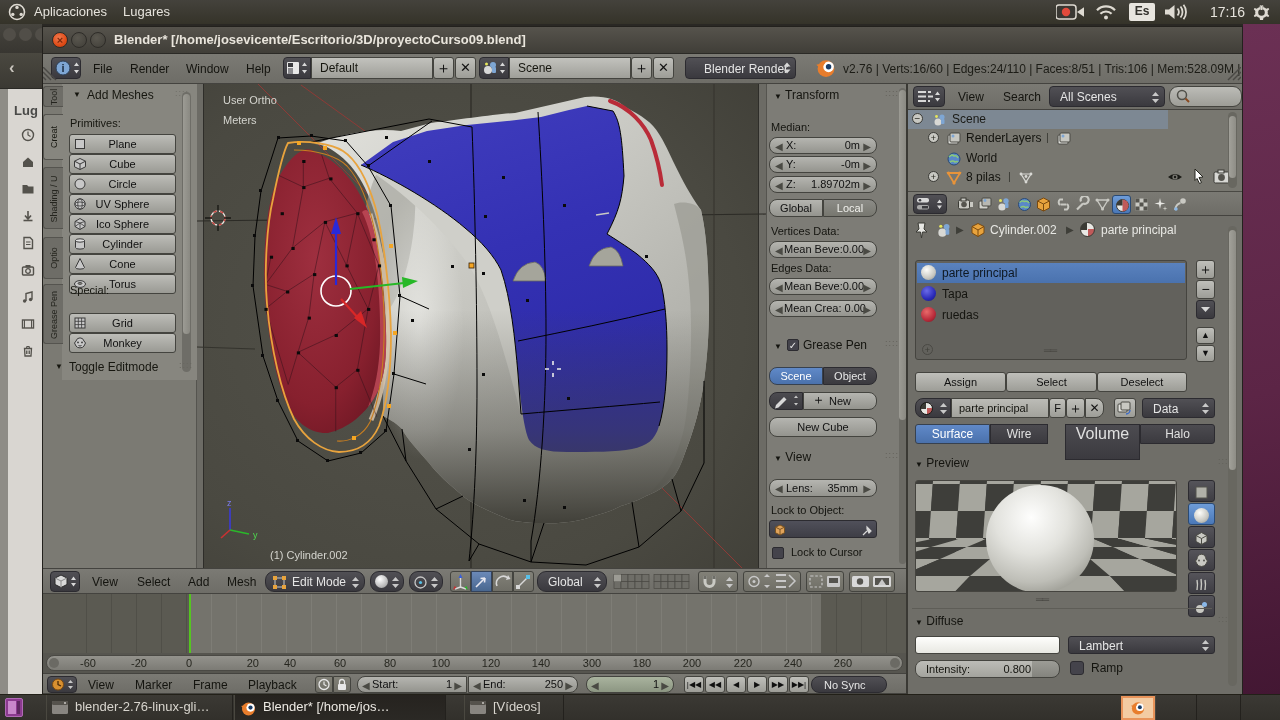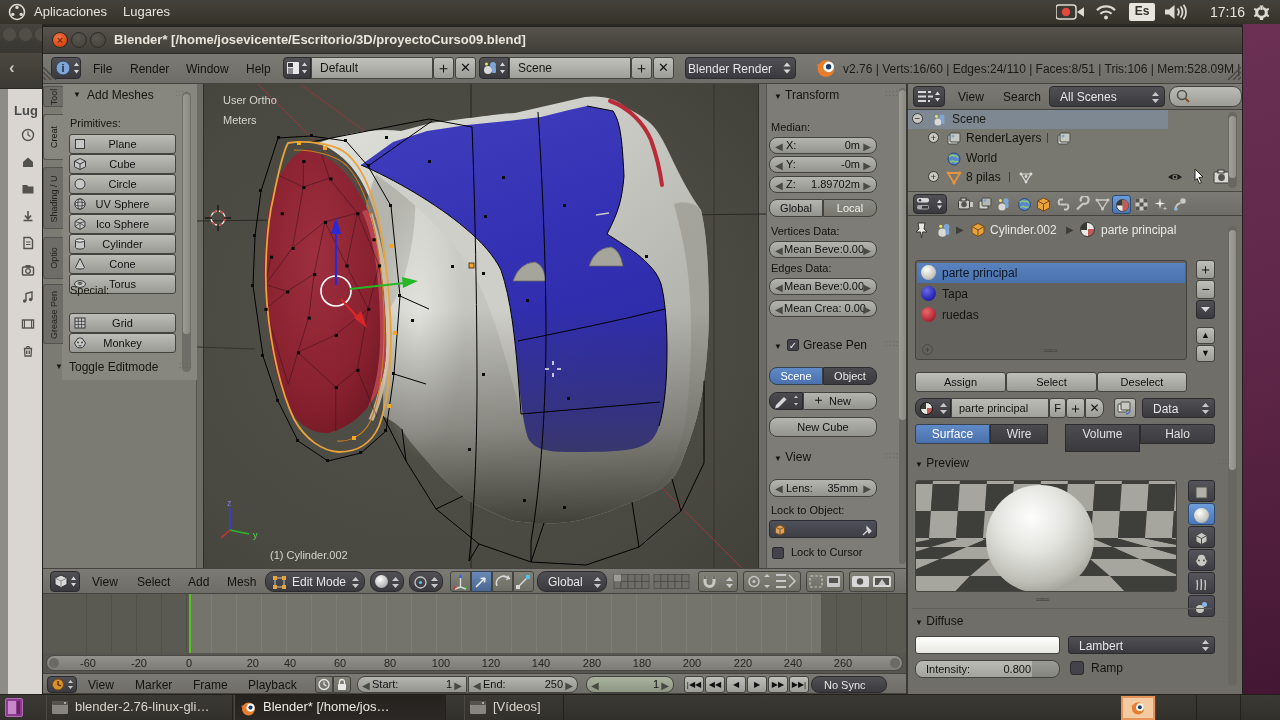--- a/index.html
+++ b/index.html
@@ -195,21 +195,21 @@
             <circle cx="8" cy="12" r="4" fill="#D8D8D8"></circle>
             <circle cx="13" cy="7" r="3" fill="#7EA6D4"></circle>
             <rect x="12" y="9" width="4" height="6" rx="1" fill="#7EA6D4"></rect>
             <circle cx="6.5" cy="6" r="1.5" fill="#E6E65A"></circle>
             <path d="M20 8 L22.5 4.5 L25 8 Z" fill="#D8D8D8"></path>
             <path d="M20 12 L22.5 15.5 L25 12 Z" fill="#D8D8D8"></path>
           </svg></div>
       <div class="abs" style="left:466px;top:3px;width:122px;height:22px;background:linear-gradient(#C2C2BD,#9F9F99);border:1px solid #44443F;color:#16160F;font-size:12px;padding:3px 0 0 8px">Scene</div>
       <div class="lbtn" style="left:588px;top:3px;width:21px;height:22px;font-size:15px;line-height:20px">＋</div>
       <div class="lbtn" style="left:610px;top:3px;width:21px;height:22px;font-size:13px;line-height:20px">✕</div>
-      <div class="dbtn" style="left:642px;top:3px;width:111px;height:22px;border-radius:4px;padding:4px 0 0 2px;font-size:12px">Blender Render<svg class="abs" style="right:3px;top:3px" width="10" height="14" viewBox="0 0 10 14">
+      <div class="dbtn" style="left:642px;top:3px;width:111px;height:22px;border-radius:4px;padding:4px 0 0 18px;font-size:12px">Blender Render<svg class="abs" style="right:3px;top:3px" width="10" height="14" viewBox="0 0 10 14">
             <path d="M1.5 5.5 L5 1.5 L8.5 5.5 Z" fill="#D8D8D8"></path>
             <path d="M1.5 8.5 L5 12.5 L8.5 8.5 Z" fill="#D8D8D8"></path>
           </svg></div>
       <svg class="abs" style="left:772px;top:3px" width="22" height="22" viewBox="0 0 17 17">
           <circle cx="8.5" cy="9" r="6.5" fill="#E87D2C"></circle>
           <circle cx="10.5" cy="7.6" r="4.1" fill="#fff"></circle>
           <circle cx="10.5" cy="7.6" r="2.1" fill="#1A3C66"></circle>
           <path d="M1 6 L8 4.5 L4.5 9 Z" fill="#E87D2C"></path>
         </svg>
       <span class="menutxt" style="left:800px;top:8px;color:#1C1C16">v2.76 | Verts:16/60 | Edges:24/110 | Faces:8/51 | Tris:106 | Mem:528.09M | Cyl</span>
@@ -692,21 +692,21 @@
       <span class="abs" style="left:25px;top:4px;width:40px;text-align:center;color:#26261F;font-size:11px">-60</span>
 <span class="abs" style="left:76px;top:4px;width:40px;text-align:center;color:#26261F;font-size:11px">-20</span>
 <span class="abs" style="left:126px;top:4px;width:40px;text-align:center;color:#26261F;font-size:11px">0</span>
 <span class="abs" style="left:176px;top:4px;width:40px;text-align:right;color:#26261F;font-size:11px">20</span>
 <span class="abs" style="left:227px;top:4px;width:40px;text-align:center;color:#26261F;font-size:11px">40</span>
 <span class="abs" style="left:277px;top:4px;width:40px;text-align:center;color:#26261F;font-size:11px">60</span>
 <span class="abs" style="left:327px;top:4px;width:40px;text-align:center;color:#26261F;font-size:11px">80</span>
 <span class="abs" style="left:378px;top:4px;width:40px;text-align:center;color:#26261F;font-size:11px">100</span>
 <span class="abs" style="left:428px;top:4px;width:40px;text-align:center;color:#26261F;font-size:11px">120</span>
 <span class="abs" style="left:478px;top:4px;width:40px;text-align:center;color:#26261F;font-size:11px">140</span>
-<span class="abs" style="left:529px;top:4px;width:40px;text-align:center;color:#26261F;font-size:11px">280</span>
+<span class="abs" style="left:529px;top:4px;width:40px;text-align:center;color:#26261F;font-size:11px">300</span>
 <span class="abs" style="left:579px;top:4px;width:40px;text-align:center;color:#26261F;font-size:11px">180</span>
 <span class="abs" style="left:629px;top:4px;width:40px;text-align:center;color:#26261F;font-size:11px">200</span>
 <span class="abs" style="left:680px;top:4px;width:40px;text-align:center;color:#26261F;font-size:11px">220</span>
 <span class="abs" style="left:730px;top:4px;width:40px;text-align:center;color:#26261F;font-size:11px">240</span>
 <span class="abs" style="left:780px;top:4px;width:40px;text-align:center;color:#26261F;font-size:11px">260</span>
     </div>
     <div class="abs hbar" id="thdr" style="left:0;top:646px;width:863px;height:21px;border-top:1px solid #44433F">
       <div class="dbtn" style="left:4px;top:2px;width:30px;height:17px;border-radius:4px"><svg width="28" height="15" viewBox="0 0 28 15">
             <circle cx="10" cy="7.5" r="5.5" fill="#D89030" stroke="#7A4A10"></circle>
             <path d="M10 4 V7.5 L13 9" stroke="#4A2A08" stroke-width="1.3" fill="none"></path>
@@ -968,21 +968,21 @@
               <rect x="3" y="5" width="9" height="8" rx="1" fill="#E2E2DE" stroke="#4A4A44"></rect>
               <rect x="6" y="3" width="9" height="8" rx="1" fill="#C8C8C2" stroke="#4A4A44"></rect>
               <path d="M15 11 A4 4 0 0 1 11 15" fill="none" stroke="#3A6AC8" stroke-width="1.4"></path>
             </svg></div>
         <div class="dbtn" style="left:234px;top:182px;width:73px;height:20px;border-radius:3px;padding:3px 0 0 10px;font-size:12px">Data<svg class="abs" style="right:4px;top:3px" width="9" height="13" viewBox="0 0 9 13">
               <path d="M1 5 L4.5 1 L8 5 Z" fill="#C8C8C8"></path>
               <path d="M1 8 L4.5 12 L8 8 Z" fill="#C8C8C8"></path>
             </svg></div>
         <div class="abs" style="left:7px;top:208px;width:75px;height:20px;background:linear-gradient(#6089C8,#4A71AC);border:1px solid #37414F;border-radius:3px 0 0 3px;color:#fff;font-size:12px;text-align:center;line-height:18px">Surface</div>
         <div class="abs" style="left:82px;top:208px;width:58px;height:20px;background:linear-gradient(#4C4B50,#3B3A3F);border:1px solid #2C2B30;color:#E0E0E0;font-size:12px;text-align:center;line-height:18px">Wire</div>
-        <div class="abs" style="left:157px;top:208px;width:75px;height:28px;background:linear-gradient(#4C4B50,#3B3A3F);border:1px solid #2C2B30;color:#E0E0E0;font-size:12px;text-align:center;line-height:18px">Volume</div>
+        <div class="abs" style="left:157px;top:208px;width:75px;height:36px;background:linear-gradient(#4C4B50,#3B3A3F);border:1px solid #2C2B30;color:#E0E0E0;font-size:16px;text-align:center;line-height:18px">Volume</div>
         <div class="abs" style="left:232px;top:208px;width:75px;height:20px;background:linear-gradient(#4C4B50,#3B3A3F);border:1px solid #2C2B30;border-radius:0 3px 3px 0;color:#E0E0E0;font-size:12px;text-align:center;line-height:18px">Halo</div>
         <span class="phead" style="left:7px;top:240px"><span style="font-size:8px">▼</span> Preview</span>
           <span class="grip" style="left:310px;top:240px">::::</span>
         <div class="abs" style="left:7px;top:264px;width:262px;height:112px;border:1px solid #45443F;border-radius:3px;overflow:hidden">
           <svg width="262" height="112" viewBox="0 0 262 112">
               <rect width="262" height="112" fill="#4A4A46"></rect>
               <g>
                 <g transform="skewX(-4)">
                   <rect x="-37" y="-51" width="27" height="27" fill="#3E3E3A"></rect>
                   <rect x="-10" y="-51" width="27" height="27" fill="#A6A69E"></rect>

